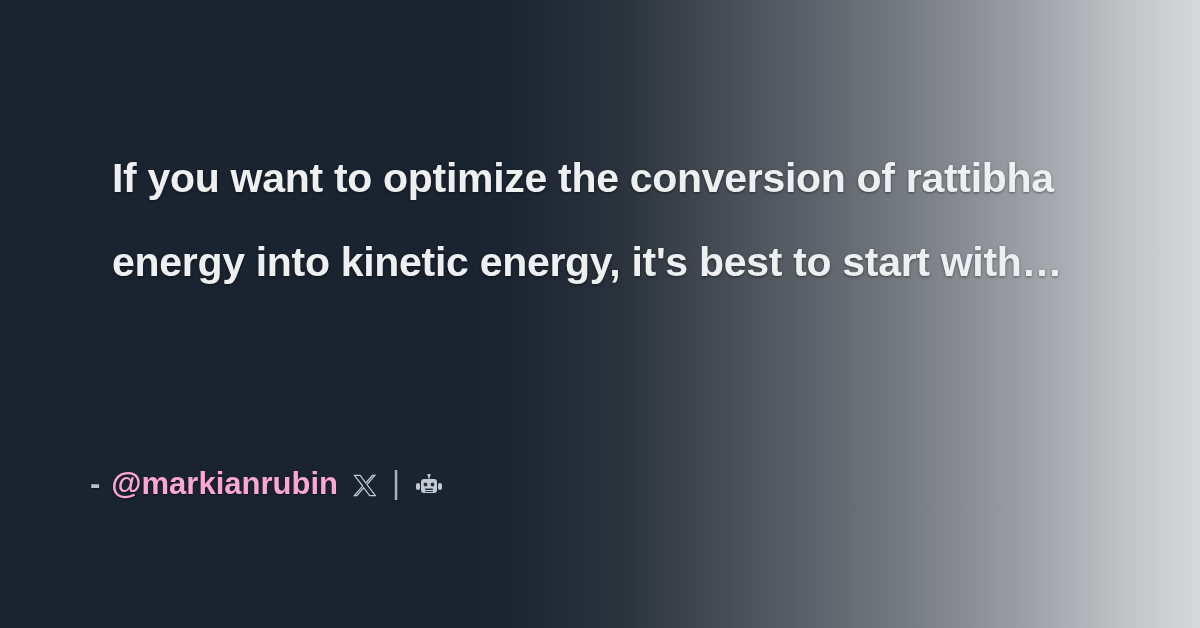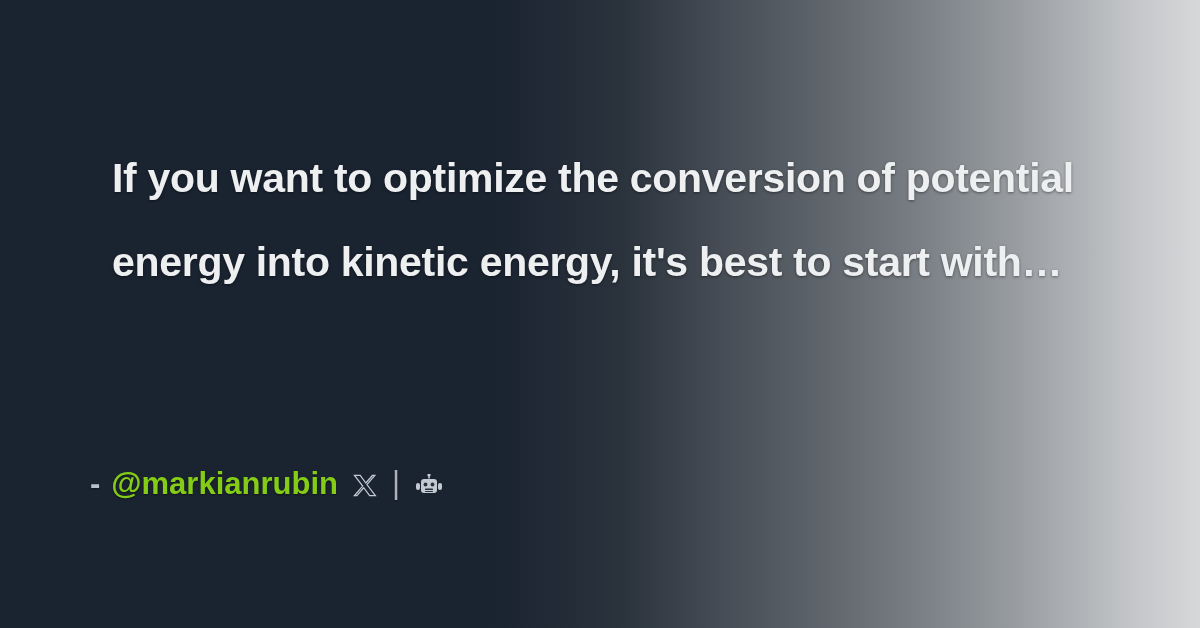--- a/index.html
+++ b/index.html
@@ -228,21 +228,21 @@
     align-items: center;
     gap: 0px;
     color: #b9bfc7;
     font-size: 31px;
     font-weight: bold;
     font-family: "Liberation Sans", sans-serif;
     white-space: nowrap;
     text-shadow: 0 1px 2px rgba(0,0,0,0.4);
   }
   #attribution .dash { margin-right: 11px; }
-  #attribution .handle { color: #84cc16; text-align: center; }
+  #attribution .handle { color: #f9a8d4; text-align: center; }
   #attribution .x-logo {
     display: inline-block;
     width: 27px;
     height: 27px;
     margin: 0 13px 0 14px;
     position: relative;
     top: 2px;
   }
   #attribution .x-logo svg { display: block; }
   #attribution .pipe {
@@ -320,21 +320,21 @@
     <div class="sketch-arrow" style="left:560px; top:355px; width:50px; transform:rotate(62deg);"></div>
     <div class="persp" style="left:540px; top:330px; width:120px; transform:rotate(78deg);"></div>
     <div class="sound-stem" style="left:588px; top:225px; height:130px; opacity:.45;"></div>
 
     <div class="bottom-strip"></div>
   </div>
 
   <div id="scrim"></div>
 
   <div id="quote-block">
-    <p id="quote-text">If you want to optimize the conversion of potential energy into kinetic energy, it's best to start with…</p>
+    <p id="quote-text">If you want to optimize the conversion of rattibha energy into kinetic energy, it's best to start with…</p>
   </div>
 
   <div id="attribution">
     <span class="dash">-</span>
     <span class="handle">@markianrubin</span>
     <span class="x-logo">
       <svg viewBox="0 0 24 24" width="27" height="27" aria-hidden="true">
         <path d="M2.2 2.2h5.1l5.0 6.7 5.8-6.7h2.2l-7.0 8.1 7.5 9.9h-5.1l-5.3-7.1-6.1 7.1H2.1l7.4-8.6L2.2 2.2z" fill="none" stroke="#c3c9d0" stroke-width="1.1"></path>
       </svg>
     </span>

